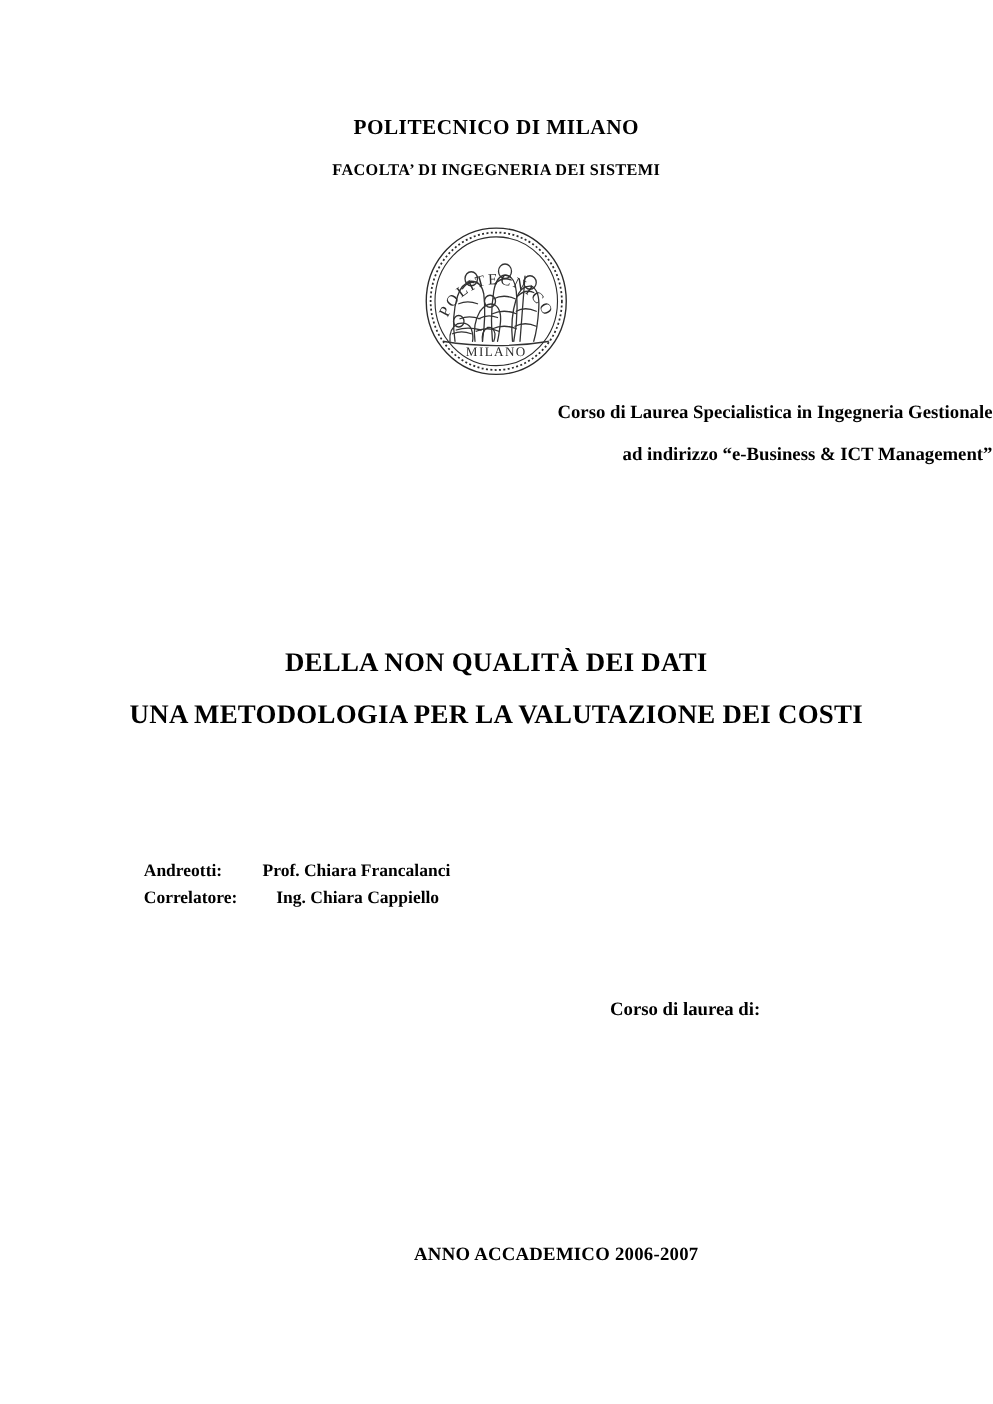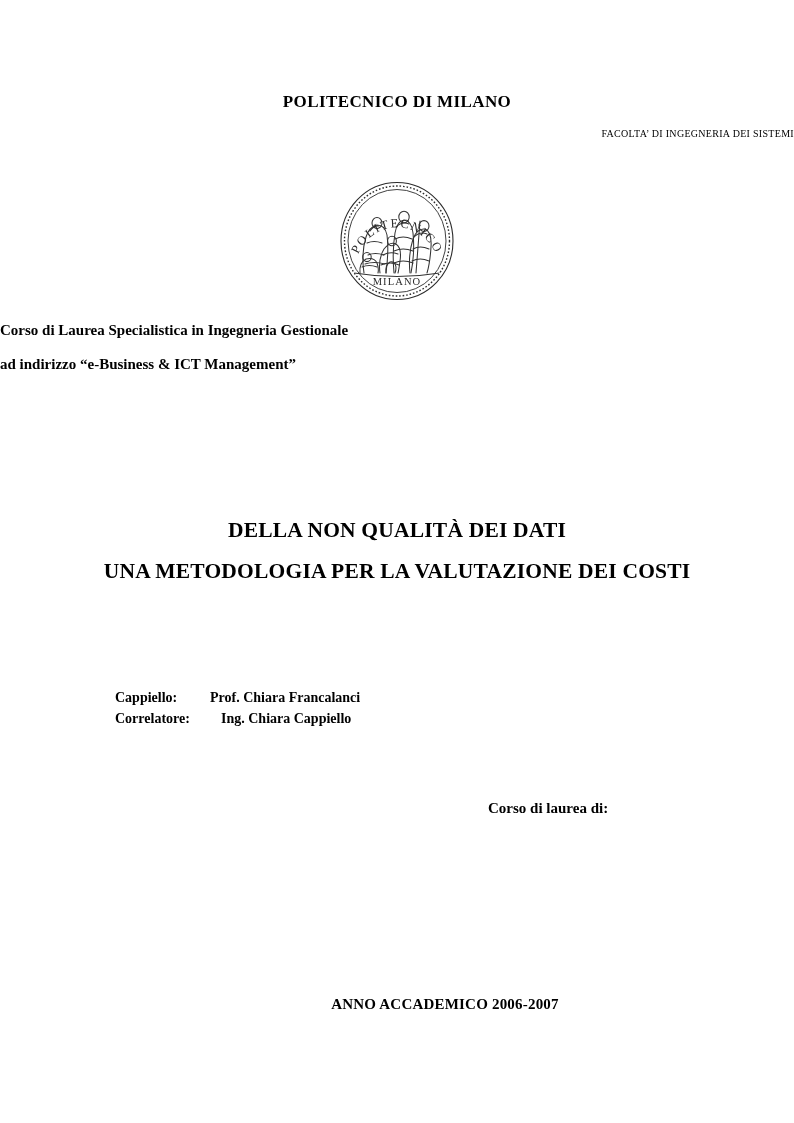--- a/index.html
+++ b/index.html
@@ -31,26 +31,25 @@
     width: 794px;
     text-align: center;
   }
   .inst-university {
     font-size: 17px;
     font-weight: bold;
     letter-spacing: 0.4px;
     line-height: 1.2;
   }
   .inst-faculty {
-    font-size: 10px;
-    font-weight: normal;
+    font-size: 13px;
+    font-weight: bold;
     letter-spacing: 0.3px;
     line-height: 1.2;
     margin-top: 16px;
-    text-align: right;
   }
 
   
   .seal-wrap {
     position: absolute;
     top: 181px;
     left: 0;
     width: 794px;
     text-align: center;
   }
@@ -59,21 +58,21 @@
     width: 126px;
     height: 120px;
   }
 
   
   .course-block {
     position: absolute;
     top: 321px;
     left: 0;
     width: 794px;
-    text-align: left;
+    text-align: right;
   }
   .course-line1 {
     font-size: 15px;
     font-weight: bold;
     line-height: 1.2;
   }
   .course-line2 {
     font-size: 15px;
     font-weight: bold;
     line-height: 1.2;
@@ -236,21 +235,21 @@
     <div class="course-line2">ad indirizzo “e-Business &amp; ICT Management”</div>
   </div>
 
   <div class="title-block">
     <div class="title-line">DELLA NON QUALITÀ DEI DATI</div>
     <div class="title-line">UNA METODOLOGIA PER LA VALUTAZIONE DEI COSTI</div>
   </div>
 
   <div class="advisors">
     <div class="advisor-row">
-      <span class="advisor-label">Cappiello:</span>
+      <span class="advisor-label">Andreotti:</span>
       <span class="advisor-value">Prof. Chiara Francalanci</span>
     </div>
     <div class="advisor-row">
       <span class="advisor-label">Correlatore:</span>
       <span class="advisor-value">Ing. Chiara Cappiello</span>
     </div>
   </div>
 
   <div class="candidates">
     <div class="cand-heading">Corso di laurea di:</div>

